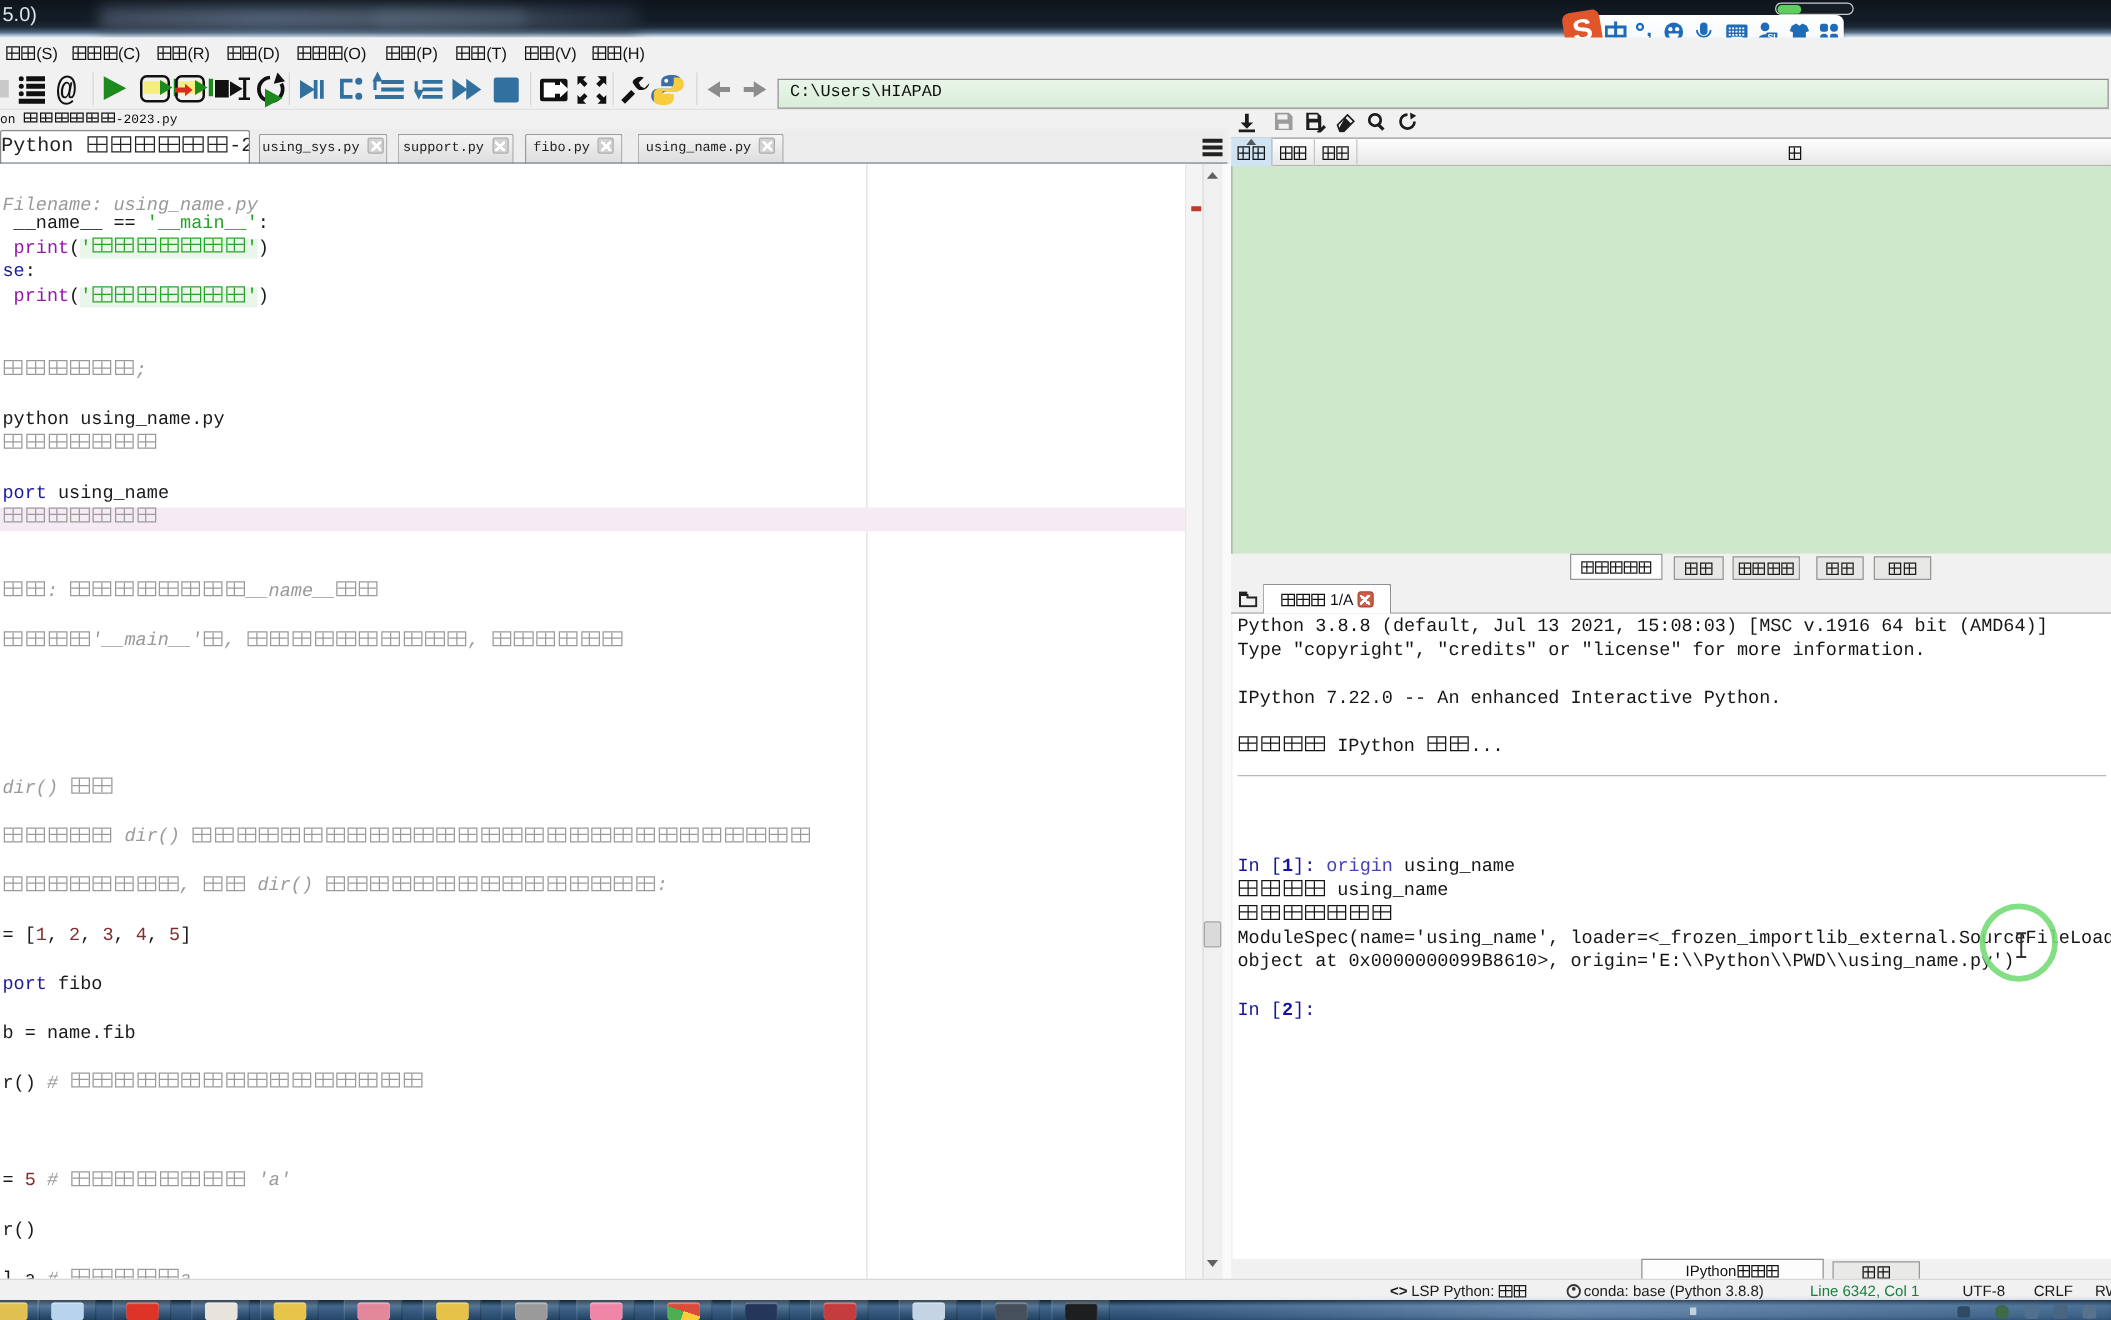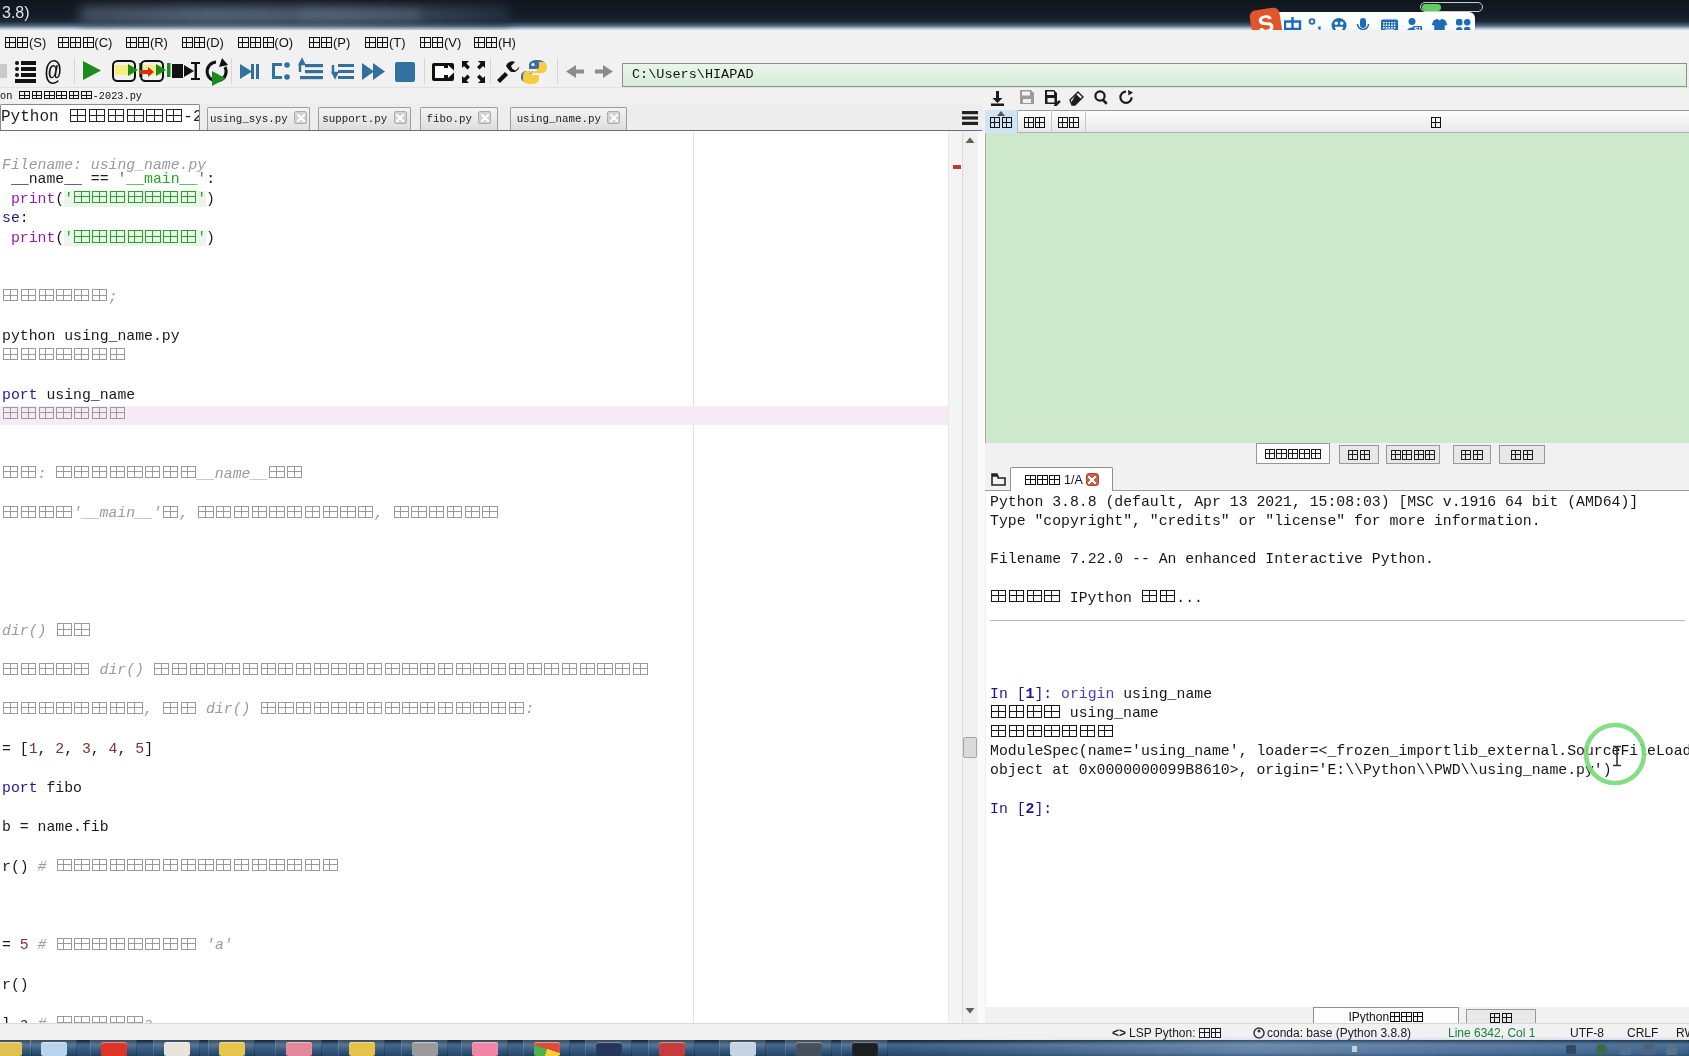--- a/index.html
+++ b/index.html
@@ -32,21 +32,21 @@
  linear-gradient(45deg,transparent 40%,#fff 40% 60%,transparent 60%) 50% 50%/8px 8px no-repeat,
  linear-gradient(-45deg,transparent 40%,#fff 40% 60%,transparent 60%) 50% 50%/8px 8px no-repeat,#cf5e47}
 .vtab{position:absolute;font-size:12px;color:#1c1c1c;background:#e9e9e7;
  border:1px solid #979797;text-align:center}
 svg{display:block}
 </style></head>
 <body>
 <div class="abs" style="left:0;top:0;width:1689px;height:30px;background:linear-gradient(#0f151d,#141d28 55%,#1d2936 72%,#54697f 86%,#a9bccf 94%,#dbe6f1)"></div>
 <div class="abs" style="left:80;top:6px;left:80px;width:430px;height:18px;background:linear-gradient(90deg,#465466,#5d6e84 30%,#526274 60%,#243040);filter:blur(6px);opacity:.9"></div>
 <div class="abs" style="left:300px;top:10px;width:120px;height:10px;background:#5a6a7e;filter:blur(5px);opacity:.6"></div>
-<div class="abs" style="left:2px;top:4px;color:#dde3e9;font-size:16px">3.8)</div>
+<div class="abs" style="left:2px;top:4px;color:#dde3e9;font-size:16px">5.0)</div>
 <div class="abs" style="left:1420px;top:2px;width:63px;height:10px;border:1px solid #c9ced4;border-radius:5px;background:#171d24"></div>
 <div class="abs" style="left:1422px;top:3.5px;width:19px;height:7px;border-radius:3.5px;background:#5ecf5e"></div>
 <div class="abs" style="left:1274px;top:12px;width:201px;height:26px;background:linear-gradient(#ffffff,#f2f6fa);border-radius:2px 6px 2px 2px;box-shadow:0 1px 2px rgba(0,0,0,.3)"></div>
 <svg class="abs" style="left:1246px;top:6px" width="40" height="36" viewBox="0 0 40 36">
 <g transform="rotate(-9 20 18)">
       <rect x="5" y="3" width="30" height="30" rx="6" fill="#e0552a"></rect>
 <text x="20" y="26" font-size="24" font-weight="bold" font-family="Liberation Sans" fill="#fff" text-anchor="middle">S</text>
     </g>
   </svg>
 <svg class="abs" style="left:1284px;top:17px" width="190" height="17" viewBox="0 0 190 17">
@@ -279,23 +279,23 @@
 <div class="vtab" style="left:1386px;top:445px;width:54px;height:19px;line-height:19px;background:#e7e7e5"><i class="z"></i><i class="z"></i><i class="z"></i><i class="z"></i></div>
 <div class="vtab" style="left:1453px;top:445px;width:38px;height:19px;line-height:19px;background:#e7e7e5"><i class="z"></i><i class="z"></i></div>
 <div class="vtab" style="left:1499px;top:445px;width:46px;height:19px;line-height:19px;background:#e7e7e5"><i class="z"></i><i class="z"></i></div>
 <div class="abs" style="left:985px;top:466px;width:704px;height:25px;background:#f1f1f1"></div>
 <svg class="abs" style="left:991px;top:473px" width="15" height="13" viewBox="0 0 15 13">
     <path d="M1 3 h6 v2 h7 v7 h-13 z M1 1 h5 v1.5 h-5 z" fill="none" stroke="#222" stroke-width="1.6"></path>
   </svg>
 <div class="abs" style="left:985px;top:490px;width:704px;height:1px;background:#9d9d9d"></div>
 <div class="abs" style="left:1010px;top:467px;width:103px;height:24px;background:#fff;border:1px solid #909090;border-bottom:none;border-radius:2px 2px 0 0;text-align:center;font-size:12.5px;line-height:24px;color:#111"><i class="z"></i><i class="z"></i><i class="z"></i> 1/A <span class="xr" style="width:13px;height:13px"></span></div>
 <div class="abs code" id="con" style="left:986px;top:491px;width:703px;height:516px;background:#fff;overflow:hidden;font:14.8px 'Liberation Mono',monospace;color:#161616">
-<div class="cln" style="top:1.6px;height:19.2px;line-height:19.2px">Python 3.8.8 (default, Apr 13 2021, 15:08:03) [MSC v.1916 64 bit (AMD64)]</div>
+<div class="cln" style="top:1.6px;height:19.2px;line-height:19.2px">Python 3.8.8 (default, Jul 13 2021, 15:08:03) [MSC v.1916 64 bit (AMD64)]</div>
 <div class="cln" style="top:20.8px;height:19.2px;line-height:19.2px">Type "copyright", "credits" or "license" for more information.</div>
-<div class="cln" style="top:59.2px;height:19.2px;line-height:19.2px">Filename 7.22.0 -- An enhanced Interactive Python.</div>
+<div class="cln" style="top:59.2px;height:19.2px;line-height:19.2px">IPython 7.22.0 -- An enhanced Interactive Python.</div>
 <div class="cln" style="top:97.6px;height:19.2px;line-height:19.2px"><i class="z"></i><i class="z"></i><i class="z"></i><i class="z"></i> IPython <i class="z"></i><i class="z"></i>...</div>
 <div class="abs" style="left:4px;top:129px;width:695px;height:1px;background:#b8b8b8"></div>
 <div class="cln" style="top:193.6px;height:19.2px;line-height:19.2px"><span class="nav">In [</span><span class="nav"><b>1</b></span><span class="nav">]: </span><span class="imp">origin</span> using_name</div>
 <div class="cln" style="top:212.8px;height:19.2px;line-height:19.2px"><i class="z"></i><i class="z"></i><i class="z"></i><i class="z"></i> using_name</div>
 <div class="cln" style="top:232.0px;height:19.2px;line-height:19.2px"><i class="z"></i><i class="z"></i><i class="z"></i><i class="z"></i><i class="z"></i><i class="z"></i><i class="z"></i></div>
 <div class="cln" style="top:251.2px;height:19.2px;line-height:19.2px">ModuleSpec(name='using_name', loader=&lt;_frozen_importlib_external.SourceFileLoader</div>
 <div class="cln" style="top:270.4px;height:19.2px;line-height:19.2px">object at 0x0000000099B8610&gt;, origin='E:\\Python\\PWD\\using_name.py')</div>
 <div class="cln" style="top:308.8px;height:19.2px;line-height:19.2px"><span class="nav">In [</span><span class="nav"><b>2</b></span><span class="nav">]: </span></div>
 </div>
 <div class="abs" style="left:1313px;top:1007px;width:146px;height:20px;background:#fdfdfd;border:1px solid #909090;font-size:12px;text-align:center;line-height:19px;color:#111">IPython<i class="z"></i><i class="z"></i><i class="z"></i></div>

